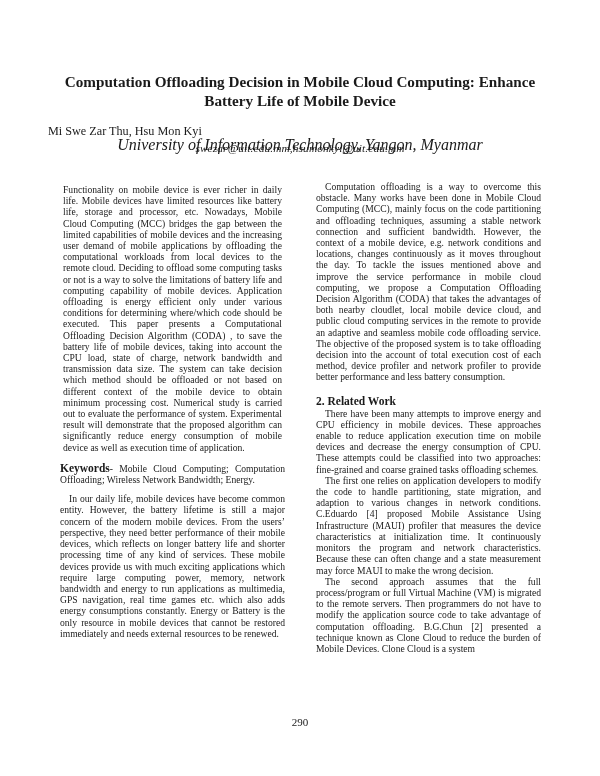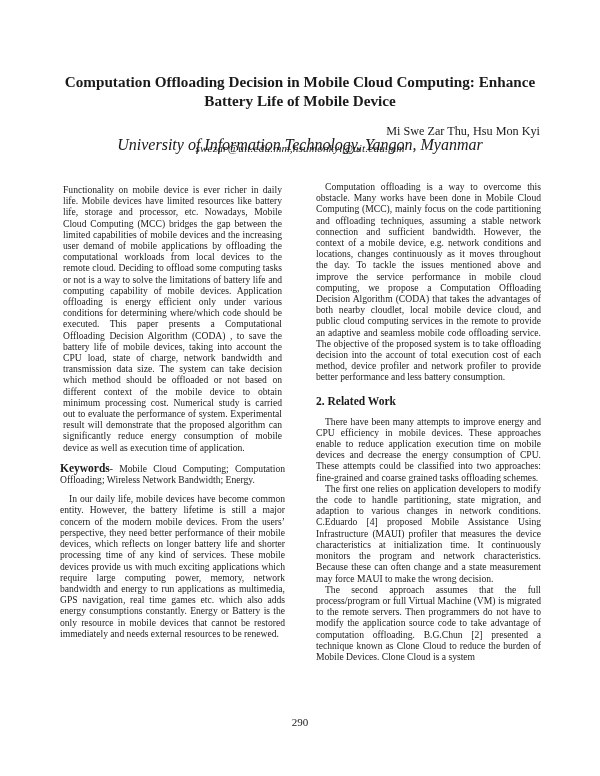--- a/index.html
+++ b/index.html
@@ -1,20 +1,20 @@
 <!DOCTYPE html>
 <html><head>
 <meta charset="utf-8">
 <style>
   html, body { margin: 0; padding: 0; background: #ffffff; }
   body { width: 600px; height: 776px; position: relative; overflow: hidden;
          font-family: "Liberation Serif", serif; color: #1a1a1a; }
   .title { position: absolute; left: 60px; top: 72px; width: 480px; text-align: center;
            font-weight: bold; font-size: 15.2px; line-height: 19px; }
-  .authors { position: absolute; left: 60px; top: 124px; width: 480px; text-align: right;
+  .authors { position: absolute; left: 48px; top: 124px; width: 480px; text-align: left;
              font-size: 12.2px; line-height: 14px; }
   .affil { position: absolute; left: 60px; top: 138px; width: 480px; text-align: center;
            font-size: 16px; font-style: italic; line-height: 14px; }
   .email { position: absolute; left: 60px; top: 141px; width: 480px; text-align: center;
            font-size: 11.4px; font-style: italic; line-height: 14px; letter-spacing: 0.1px; }
   .col { position: absolute; width: 225px; font-size: 9.6px; line-height: 11.2px;
          text-align: justify; }
   .col-left { left: 60px; top: 181px; }
   .col-right { left: 316px; top: 181px; }
   .abs-heading { text-align: center; font-weight: bold; font-size: 11.5px; line-height: 12px;
@@ -40,19 +40,19 @@
 <div class="col col-left">
   <p class="abs-text">Functionality on mobile device is ever richer in daily life. Mobile devices have limited resources like battery life, storage and processor, etc. Nowadays, Mobile Cloud Computing (MCC) bridges the gap between the limited capabilities of mobile devices and the increasing user demand of mobile applications by offloading the computational workloads from local devices to the remote cloud. Deciding to offload some computing tasks or not is a way to solve the limitations of battery life and computing capability of mobile devices. Application offloading is energy efficient only under various conditions for determining where/which code should be executed. This paper presents a Computational Offloading Decision Algorithm (CODA) , to save the battery life of mobile devices, taking into account the CPU load, state of charge, network bandwidth and transmission data size. The system can take decision which method should be offloaded or not based on different context of the mobile device to obtain minimum processing cost. Numerical study is carried out to evaluate the performance of system. Experimental result will demonstrate that the proposed algorithm can significantly reduce energy consumption of mobile device as well as execution time of application.</p>
   <p class="keywords">
     <span class="kw-label">Keywords</span><span>- Mobile Cloud Computing; Computation Offloading; Wireless Network Bandwidth; Energy.</span>
   </p>
   <p class="para first">In our daily life, mobile devices have become common entity. However, the battery lifetime is still a major concern of the modern mobile devices. From the users’ perspective, they need better performance of their mobile devices, which reflects on longer battery life and shorter processing time of any kind of services. These mobile devices provide us with much exciting applications which require large computing power, memory, network bandwidth and energy to run applications as multimedia, GPS navigation, real time games etc. which also adds energy consumptions constantly. Energy or Battery is the only resource in mobile devices that cannot be restored immediately and needs external resources to be renewed.</p>
 </div>
 
 <div class="col col-right">
   <p class="para">Computation offloading is a way to overcome this obstacle. Many works have been done in Mobile Cloud Computing (MCC), mainly focus on the code partitioning and offloading techniques, assuming a stable network connection and sufficient bandwidth. However, the context of a mobile device, e.g. network conditions and locations, changes continuously as it moves throughout the day. To tackle the issues mentioned above and improve the service performance in mobile cloud computing, we propose a Computation Offloading Decision Algorithm (CODA) that takes the advantages of both nearby cloudlet, local mobile device cloud, and public cloud computing services in the remote to provide an adaptive and seamless mobile code offloading service. The objective of the proposed system is to take offloading decision into the account of total execution cost of each method, device profiler and network profiler to provide better performance and less battery consumption.</p>
-  <div class="sec-heading" style="margin-top:12px;margin-bottom:8px;">2. Related Work</div>
+  <div class="sec-heading" style="margin-top:12px;margin-bottom:0;">2. Related Work</div>
   <p class="para">There have been many attempts to improve energy and CPU efficiency in mobile devices. These approaches enable to reduce application execution time on mobile devices and decrease the energy consumption of CPU. These attempts could be classified into two approaches: fine-grained and coarse grained tasks offloading schemes.</p>
   <p class="para">The first one relies on application developers to modify the code to handle partitioning, state migration, and adaption to various changes in network conditions. C.Eduardo [4] proposed Mobile Assistance Using Infrastructure (MAUI) profiler that measures the device characteristics at initialization time. It continuously monitors the program and network characteristics. Because these can often change and a state measurement may force MAUI to make the wrong decision.</p>
   <p class="para">The second approach assumes that the full process/program or full Virtual Machine (VM) is migrated to the remote servers. Then programmers do not have to modify the application source code to take advantage of computation offloading. B.G.Chun [2] presented a technique known as Clone Cloud to reduce the burden of Mobile Devices. Clone Cloud is a system</p>
 </div>
 
 <div class="page-num">290</div>
 
 </body></html>

